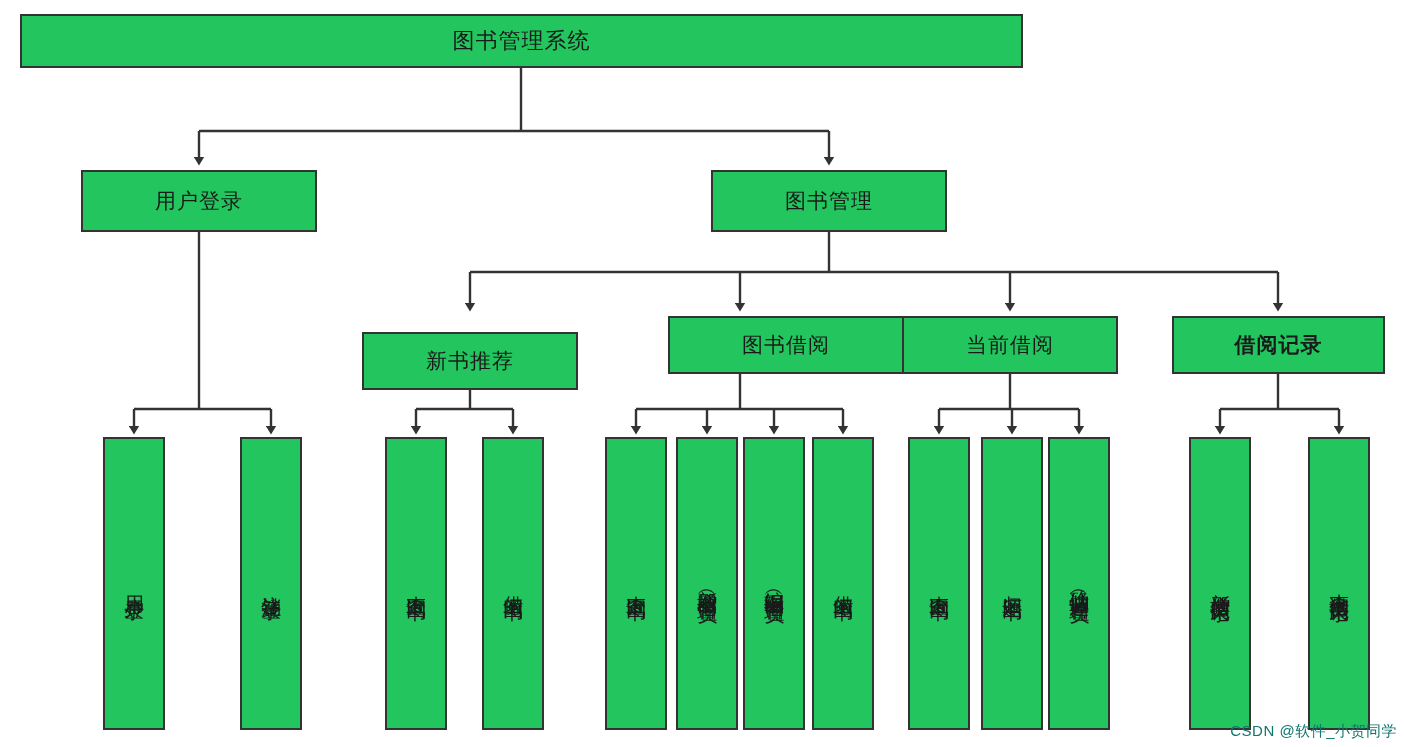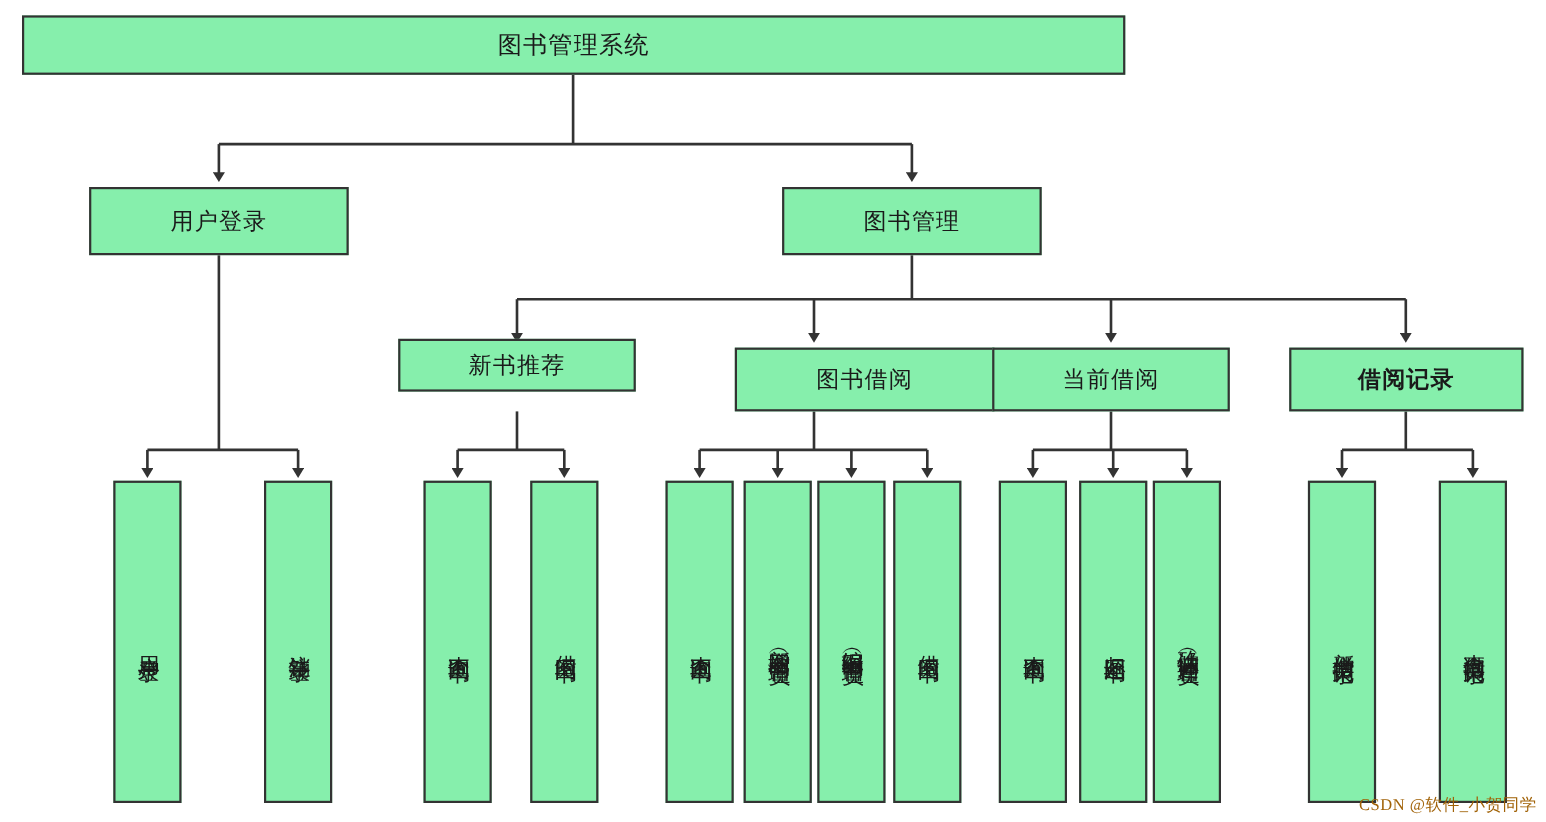--- a/index.html
+++ b/index.html
@@ -23,21 +23,21 @@
     left: 0;
     top: 0;
     width: 1405px;
     height: 747px;
     pointer-events: none;
   }
   .node {
     position: absolute;
     box-sizing: border-box;
     border: 2px solid #333333;
-    background: #86efac;
+    background: #22c55e;
     display: flex;
     align-items: center;
     justify-content: center;
     color: #1a1a1a;
     z-index: 2;
   }
   .node.h {
     font-size: 21px;
     letter-spacing: 1px;
     white-space: nowrap;
@@ -59,25 +59,24 @@
     writing-mode: vertical-rl;
     text-orientation: upright;
     display: block;
     max-height: 100%;
   }
   .watermark {
     position: absolute;
     right: 8px;
     bottom: 6px;
     font-size: 15px;
-    color: #a16207;
+    color: #0f766e;
     letter-spacing: 0.5px;
     white-space: nowrap;
     z-index: 3;
-    font-family: Liberation Serif, serif;
   }
 </style>
 </head>
 <body>
 
 <div id="canvas">
 
   <svg id="edges" viewBox="0 0 1405 747" xmlns="http://www.w3.org/2000/svg">
     <defs>
       <marker id="arrow" markerWidth="9" markerHeight="11" refX="1.5" refY="5.5" orient="auto" markerUnits="userSpaceOnUse">
@@ -132,21 +131,21 @@
     <span>图书管理系统</span>
   </div>
 
   <div class="node h" style="left:81px; top:170px; width:236px; height:62px;">
     <span>用户登录</span>
   </div>
   <div class="node h" style="left:711px; top:170px; width:236px; height:62px;text-align:center;">
     <span>图书管理</span>
   </div>
 
-  <div class="node h" style="left:362px; top:308px; width:216px; height:48px;">
+  <div class="node h" style="left:362px; top:332px; width:216px; height:58px;">
     <span>新书推荐</span>
   </div>
   <div class="node h" style="left:668px; top:316px; width:236px; height:58px;">
     <span>图书借阅</span>
   </div>
   <div class="node h" style="left:902px; top:316px; width:216px; height:58px;">
     <span>当前借阅</span>
   </div>
   <div class="node h" style="left:1172px; top:316px; width:213px; height:58px;font-weight:bold;">
     <span>借阅记录</span>

